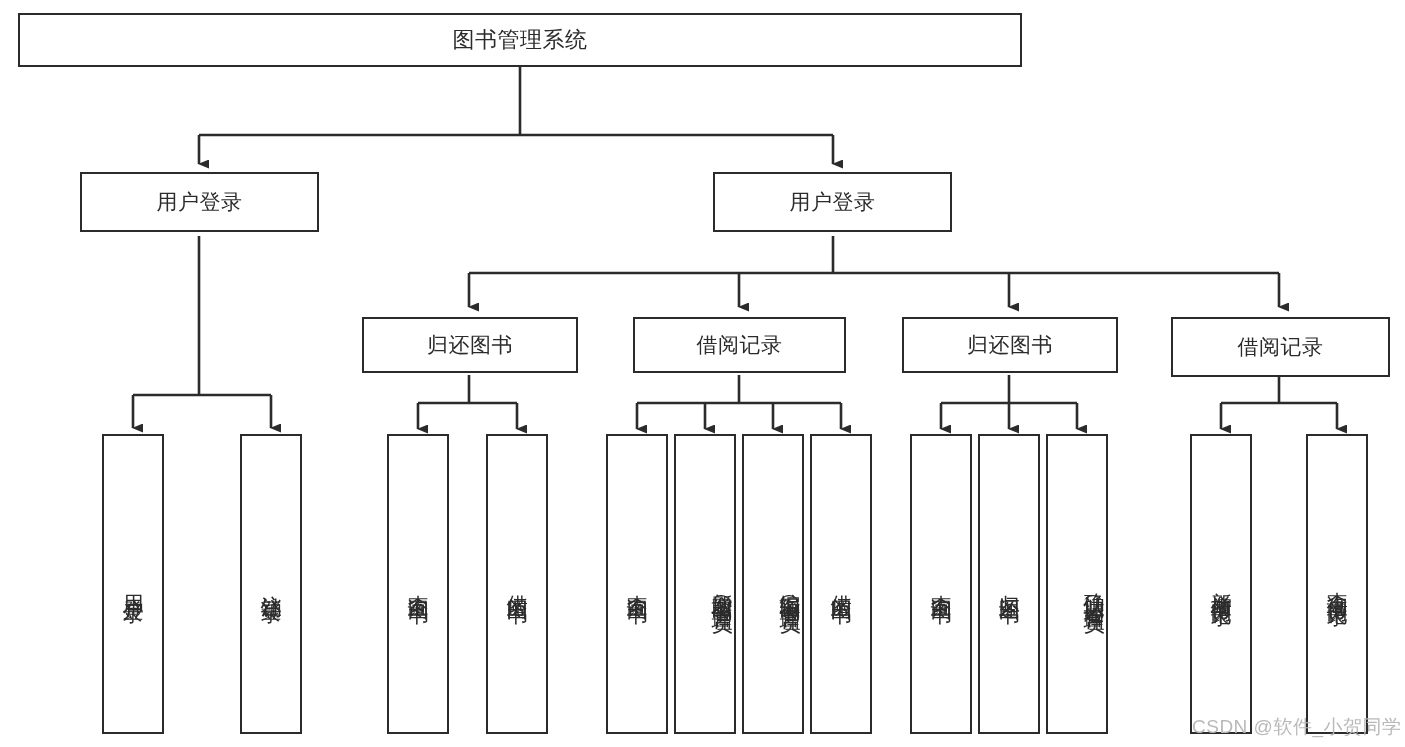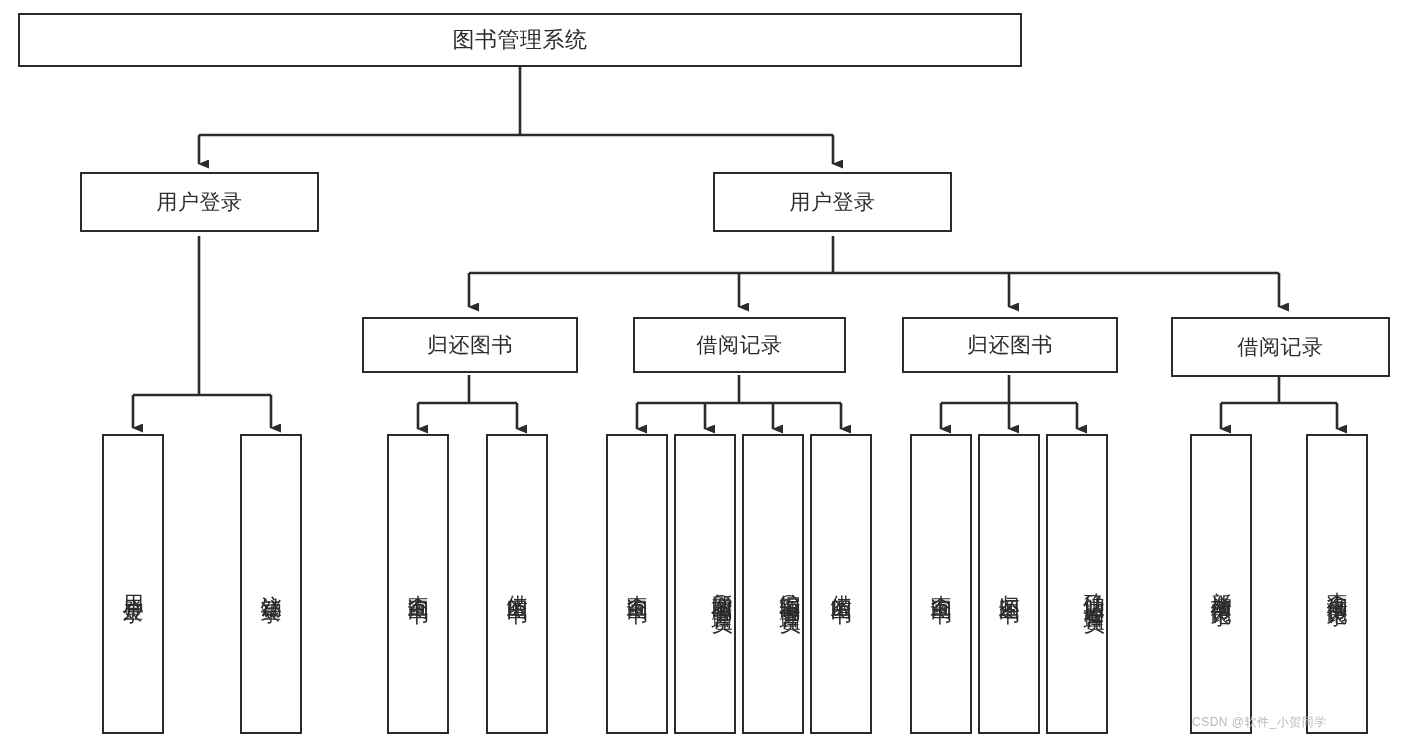--- a/index.html
+++ b/index.html
@@ -57,21 +57,21 @@
   }
   .node.vert.center {
     align-items: center;
     padding-top: 0;
   }
   .node .lbl {
     display: block;
   }
   .watermark {
     position: absolute;
-    font-size: 12px;
+    font-size: 19px;
     color: #b9b9b9;
     white-space: nowrap;
     letter-spacing: 0.5px;
     user-select: none;
   }
 </style>
 </head>
 <body>
 
 <div id="diagram-root">

